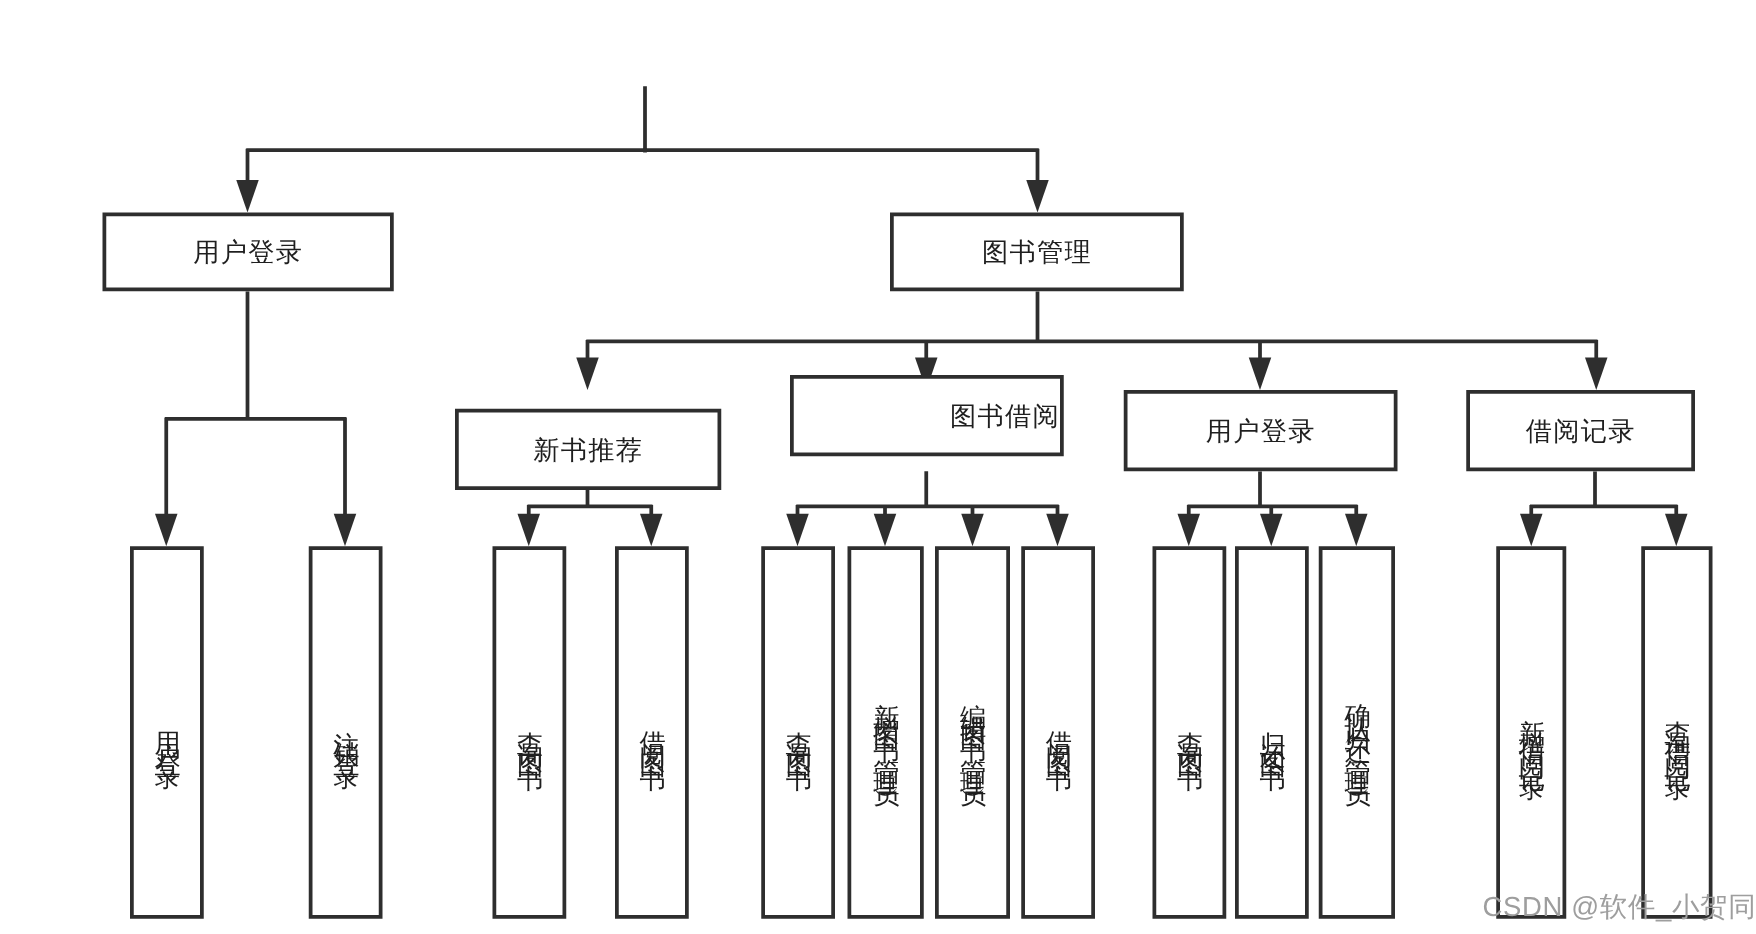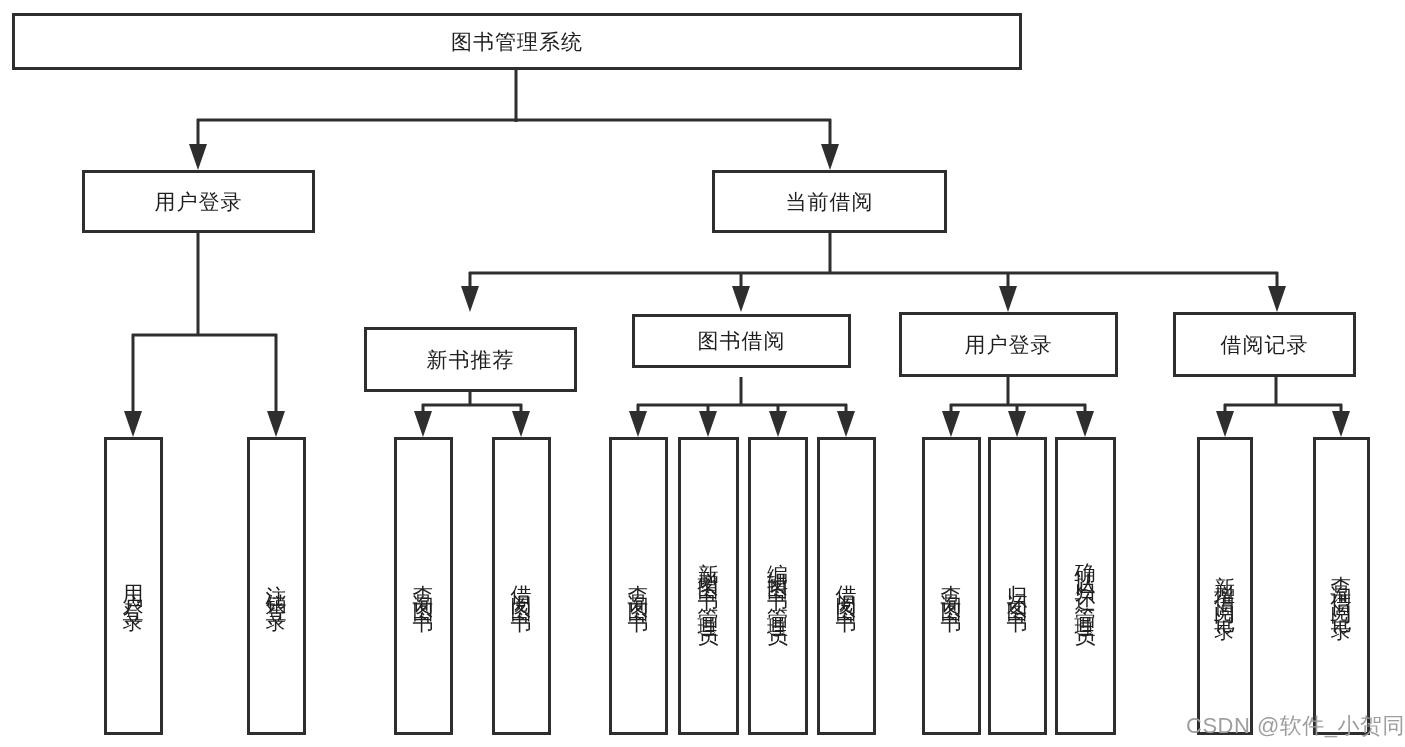--- a/index.html
+++ b/index.html
@@ -88,35 +88,32 @@
       <polygon points="769,411 787,411 778,437"></polygon>
       <polygon points="837,411 855,411 846,437"></polygon>
       <polygon points="942,411 960,411 951,437"></polygon>
       <polygon points="1008,411 1026,411 1017,437"></polygon>
       <polygon points="1076,411 1094,411 1085,437"></polygon>
       <polygon points="1216,411 1234,411 1225,437"></polygon>
       <polygon points="1332,411 1350,411 1341,437"></polygon>
     </g>
   </svg>
 
-  <div class="node" style="left:12px; top:13px; width:1010px; height:57px;">
-    <span>图书管理系统</span>
-  </div>
 
   <div class="node" style="left:82px; top:170px; width:233px; height:63px;">
     <span>用户登录</span>
   </div>
   <div class="node" style="left:712px; top:170px; width:235px; height:63px;">
-    <span>当前借阅</span>
+    <span>图书管理</span>
   </div>
 
   <div class="node" style="left:364px; top:312px; width:213px; height:65px;margin-top:15px;">
     <span>新书推荐</span>
   </div>
-  <div class="node" style="left:632px; top:314px; width:219px; height:54px;">
+  <div class="node" style="left:632px; top:300px; width:219px; height:65px;justify-content:flex-end;">
     <span>图书借阅</span>
   </div>
   <div class="node" style="left:899px; top:312px; width:219px; height:65px;">
     <span>用户登录</span>
   </div>
   <div class="node" style="left:1173px; top:312px; width:183px; height:65px;">
     <span>借阅记录</span>
   </div>
 
   <div class="node vbox" style="left:104px; top:437px; width:59px; height:298px;">

